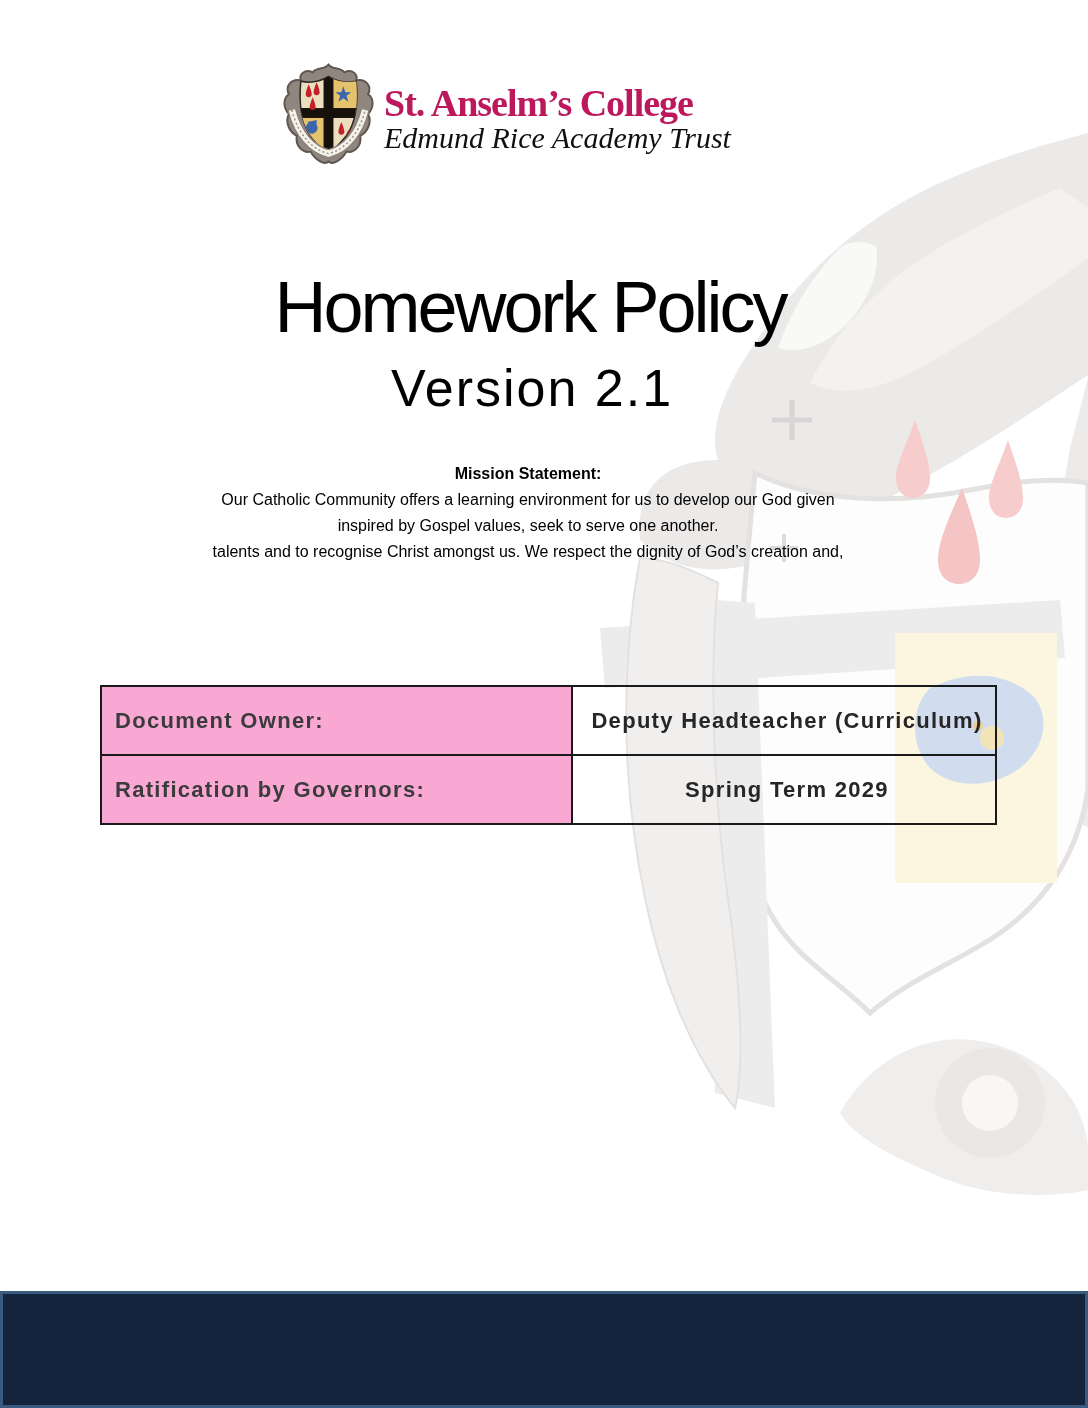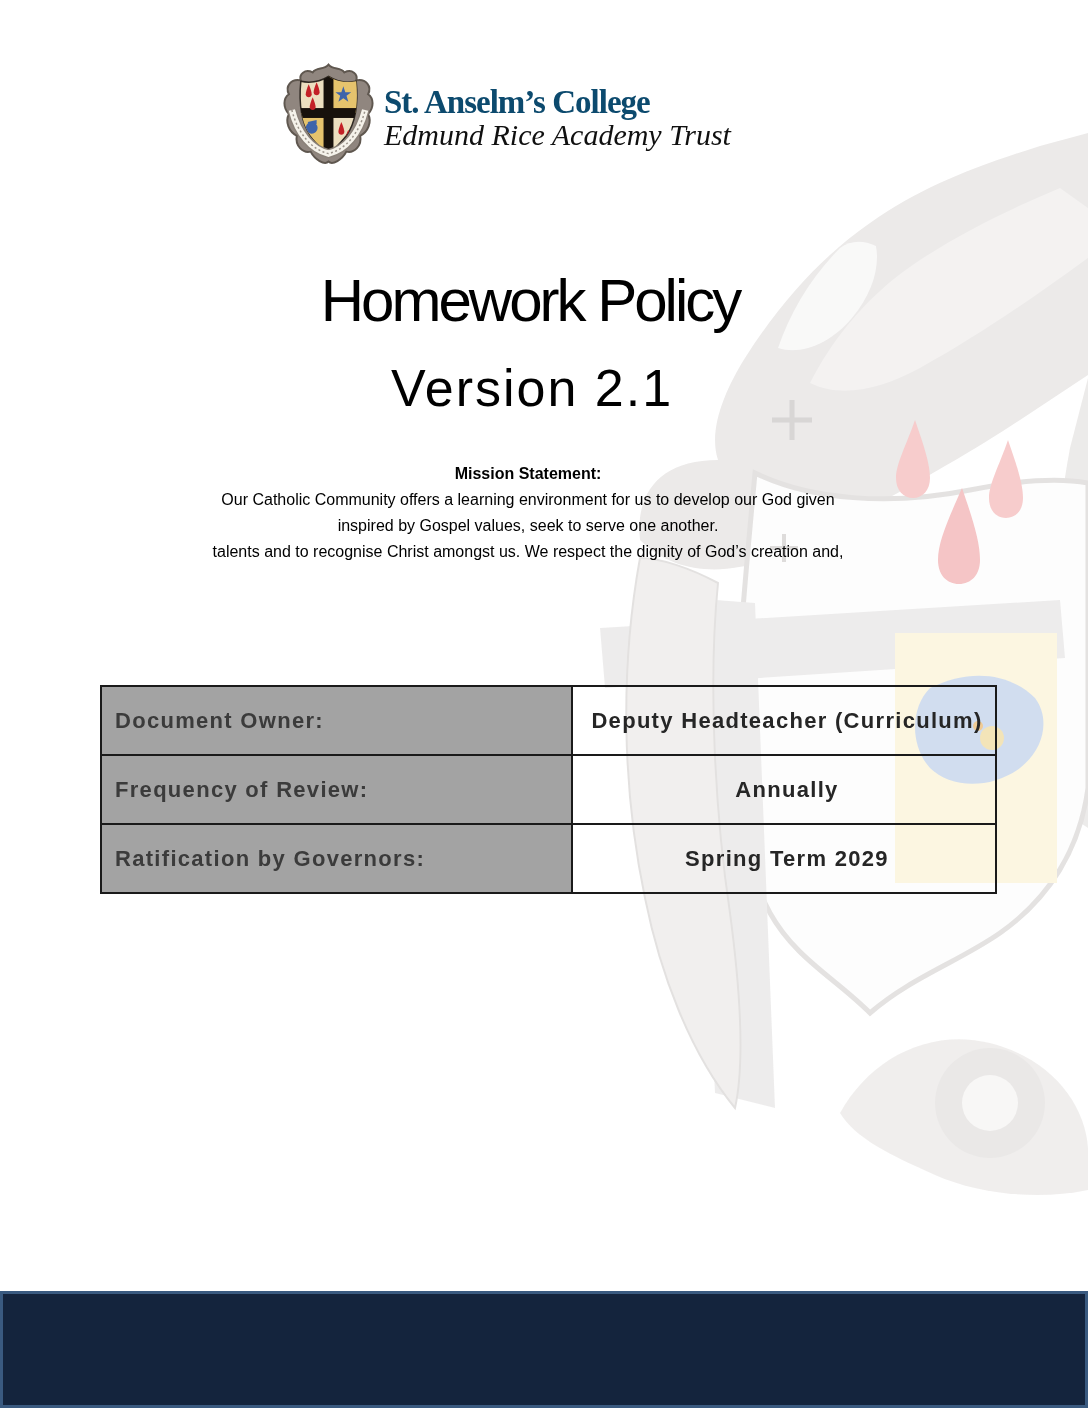--- a/index.html
+++ b/index.html
@@ -7,45 +7,45 @@
     width:1088px;height:1408px;position:relative;overflow:hidden;
     background:#ffffff;font-family:"Liberation Sans",sans-serif;color:#000;
   }
   
   .watermark{position:absolute;left:540px;top:128px;width:548px;height:1075px;z-index:0;}
   
   .header{position:absolute;left:279px;top:60px;display:flex;align-items:center;z-index:1;}
   .crest{width:99px;height:110px;flex:0 0 auto;}
   .header-text{margin-left:6px;padding-top:6px;}
   .school-name{
-    font-family:"Liberation Serif",serif;font-weight:700;font-size:33px;
-    letter-spacing:-1px;line-height:1.0;color:#0c4a6e;white-space:nowrap;
+    font-family:"Liberation Serif",serif;font-weight:700;font-size:38px;
+    letter-spacing:-1px;line-height:1.0;color:#be185d;white-space:nowrap;
   }
   .trust-name{
     font-family:"Liberation Serif",serif;font-style:italic;font-weight:400;
     font-size:30px;line-height:1.0;color:#101010;white-space:nowrap;margin-top:1px;
   }
   
   .doc-title{position:absolute;top:266px;left:0;width:1060px;text-align:center;
-    font-size:60px;letter-spacing:-3px;font-weight:400;z-index:1;}
+    font-size:72px;letter-spacing:-3px;font-weight:400;z-index:1;}
   .doc-version{position:absolute;top:358px;left:0;width:1064px;text-align:center;
     font-size:52px;letter-spacing:2px;font-weight:400;z-index:1;}
   
   .mission{position:absolute;top:461px;left:0;width:1056px;text-align:center;
     font-size:16px;line-height:26px;color:#000;z-index:1;}
   .mission-heading{font-weight:700;}
   
   table.info-table{position:absolute;left:100px;top:685px;width:897px;
     border-collapse:collapse;table-layout:fixed;z-index:1;}
   table.info-table th,table.info-table td{
     border:2px solid #1a1a1a;height:67px;font-size:22px;font-weight:700;
     letter-spacing:1.3px;text-align:left;vertical-align:middle;
     font-family:"Liberation Sans",sans-serif;
   }
-  table.info-table th{background:#a3a3a3;width:450px;padding:0 6px 0 13px;color:#3b3b3b;}
+  table.info-table th{background:#f9a8d4;width:450px;padding:0 6px 0 13px;color:#3b3b3b;}
   table.info-table td{padding:0 6px 0 12px;color:#262626;background:transparent;text-align:center;}
   
   .footer-bar{position:absolute;left:0;bottom:0;width:1088px;height:117px;
     background:#14243d;border:3px solid #3a5a80;box-sizing:border-box;z-index:2;}
 </style>
 </head>
 <body>
 
 <svg class="watermark" viewBox="0 0 548 1075" preserveAspectRatio="none" aria-hidden="true">
   <g opacity="0.95">
@@ -152,23 +152,19 @@
   <div>talents and to recognise Christ amongst us. We respect the dignity of God’s creation and,</div>
 </div>
 
 <table class="info-table">
   <tbody>
     <tr>
       <th>Document Owner:</th>
       <td>Deputy Headteacher (Curriculum)</td>
     </tr>
     <tr>
-      <th>Frequency of Review:</th>
-      <td>Annually</td>
-    </tr>
-    <tr>
       <th>Ratification by Governors:</th>
       <td>Spring Term 2029</td>
     </tr>
   </tbody>
 </table>
 
 <div class="footer-bar"></div>
 
 </body></html>

